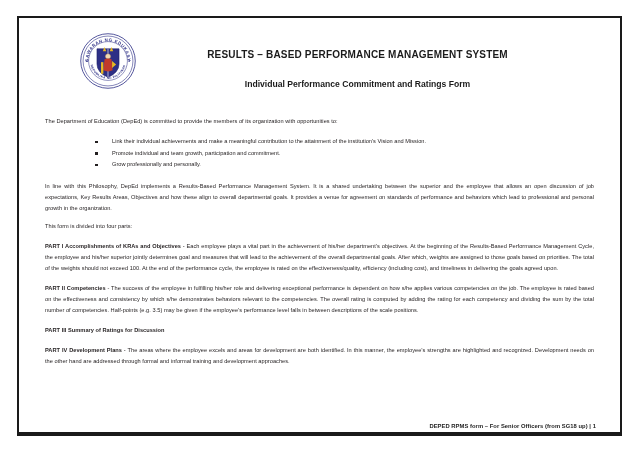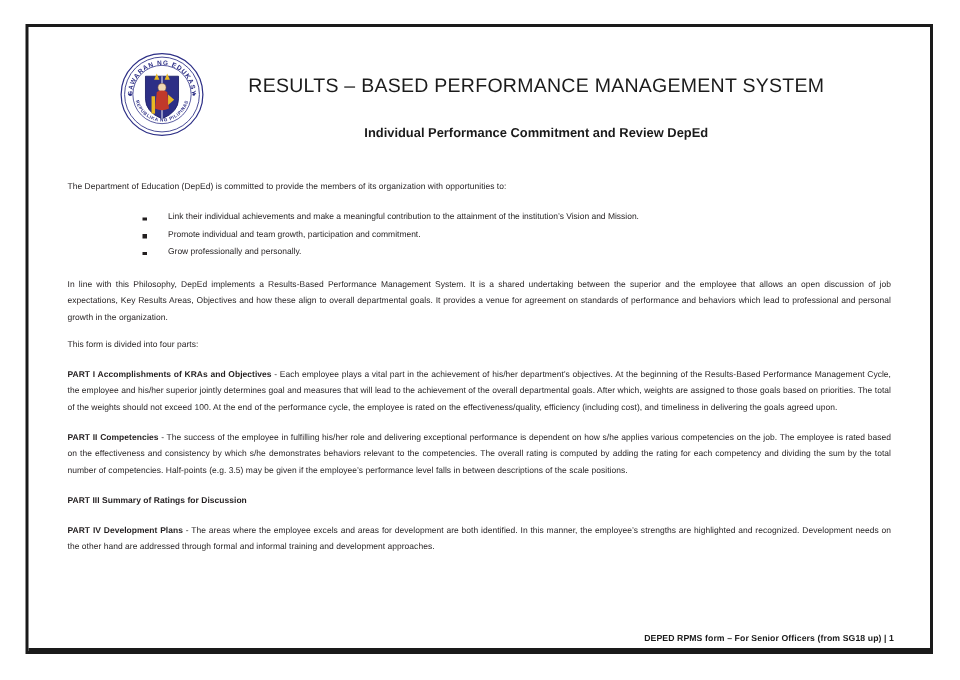--- a/index.html
+++ b/index.html
@@ -52,22 +52,22 @@
 
   .logo-svg { display: block; width: 58px; height: 58px; }
 
   .title-block {
     flex: 1 1 auto;
     text-align: center;
     padding-left: 6px;
     padding-right: 26px;
   }
   .doc-title {
-    font-size: 13px;
-    font-weight: normal;
+    font-size: 10px;
+    font-weight: bold;
     letter-spacing: .18px;
     color: #1b1b1b;
     line-height: 1.35;
     margin: 16px;
   }
   .doc-subtitle {
     font-size: 8.6px;
     font-weight: bold;
     color: #1b1b1b;
     line-height: 1.45;
@@ -176,21 +176,21 @@
           <path d="M 53,33 L 56,26 L 59,33 Z" fill="#e8b923"></path>
           <circle cx="50" cy="42" r="4.6" fill="#f0d9b5" stroke="#8a5a30" stroke-width="0.6"></circle>
           <path d="M 44,47 Q 50,44 56,47 L 58,66 Q 50,70 42,66 Z" fill="#c0392b"></path>
           <rect x="38" y="52" width="4" height="20" fill="#e8b923"></rect>
           <path d="M 57,50 L 64,56 L 57,62 Z" fill="#e8b923"></path>
         </svg>
       </div>
 
       <div class="title-block">
         <div class="doc-title">RESULTS – BASED PERFORMANCE MANAGEMENT SYSTEM</div>
-        <div class="doc-subtitle">Individual Performance Commitment and Review DepEd</div>
+        <div class="doc-subtitle">Individual Performance Commitment and Ratings Form</div>
       </div>
     </div>
 
     <div class="doc-body">
 
       <p class="para intro">The Department of Education (DepEd) is committed to provide the members of its organization with opportunities to:</p>
 
       <ul class="bullets">
         <li>Link their individual achievements and make a meaningful contribution to the attainment of the institution’s Vision and Mission.</li>
         <li>Promote individual and team growth, participation and commitment.</li>

